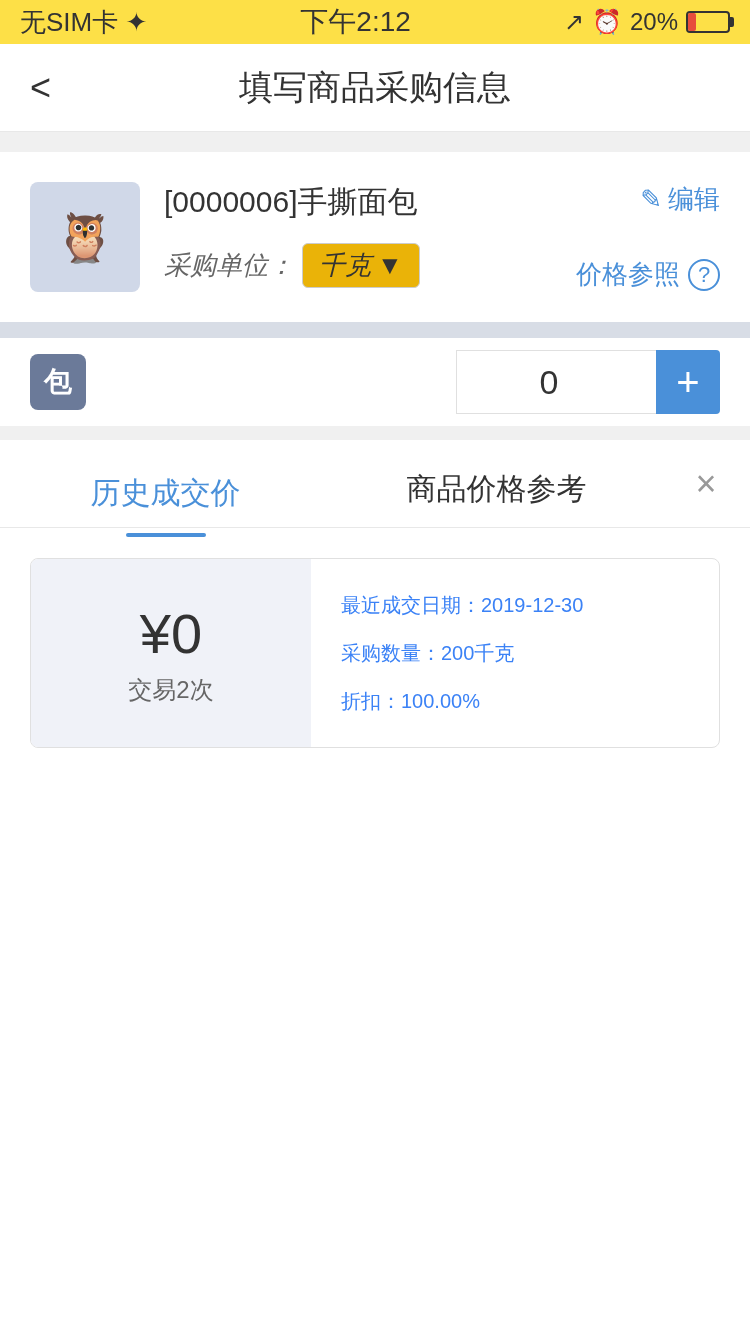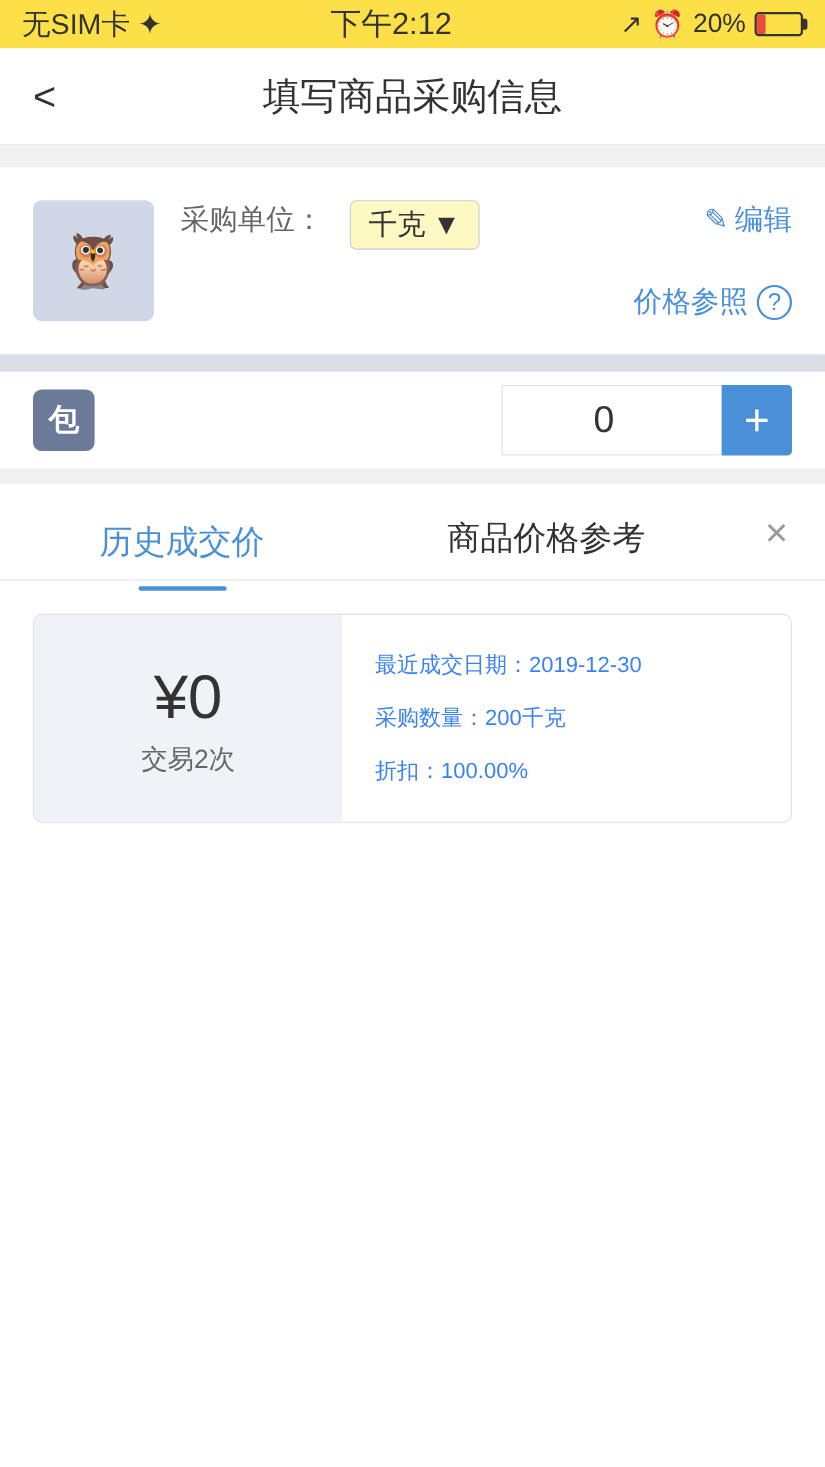--- a/index.html
+++ b/index.html
@@ -123,32 +123,33 @@
       flex: 1;
     }
     .product-name {
       font-size: 30px;
       color: #333;
       font-weight: 500;
       margin-bottom: 20px;
     }
     .product-unit-row {
       display: flex;
-      align-items: flex-start;
-      gap: 24px;
+      align-items: center;
+      gap: 8px;
       font-size: 26px;
       color: #666;
+      font-style: italic;
     }
     .unit-select {
       border: 1px solid #ccc;
       border-radius: 6px;
       padding: 4px 16px;
       font-size: 26px;
       color: #333;
-      background: #fef9c3;
+      background: #eab308;
       display: flex;
       align-items: center;
       gap: 6px;
     }
     .edit-btn {
       position: absolute;
       right: 30px;
       top: 30px;
       font-size: 26px;
       color: #4a90d9;
@@ -353,20 +354,21 @@
 <div class="header">
   <div class="header-back">&lt;</div>
   <div class="header-title">填写商品采购信息</div>
 </div>
 
 <div class="product-card">
   <div class="product-img">
     <span class="product-img-icon">🦉</span>
   </div>
   <div class="product-info">
+    <div class="product-name">[0000006]手撕面包</div>
     <div class="product-unit-row">
       <span>采购单位：</span>
       <div class="unit-select">
         <span>千克</span>
         <span>▼</span>
       </div>
     </div>
   </div>
   <div class="edit-btn">
     <span>✎</span>

